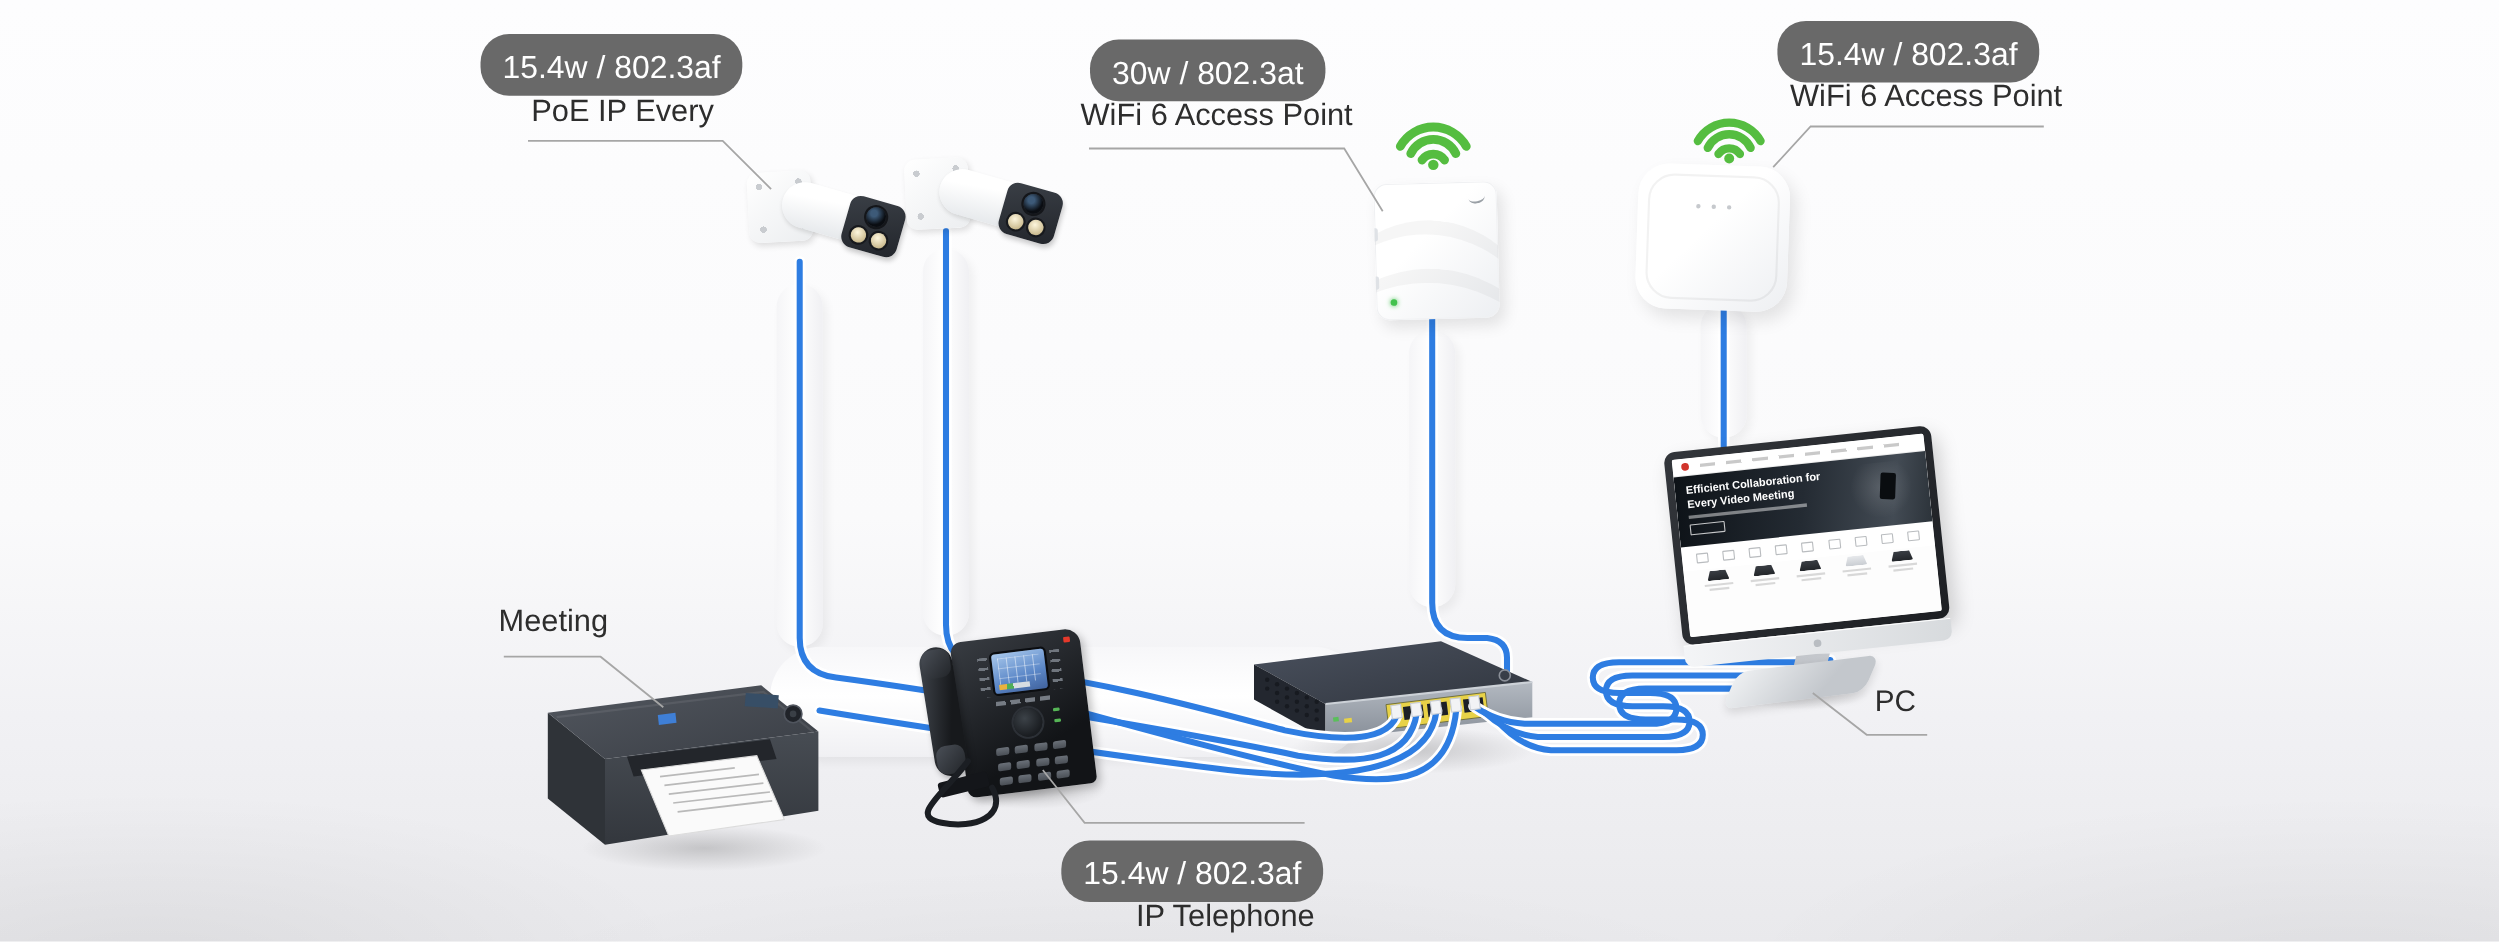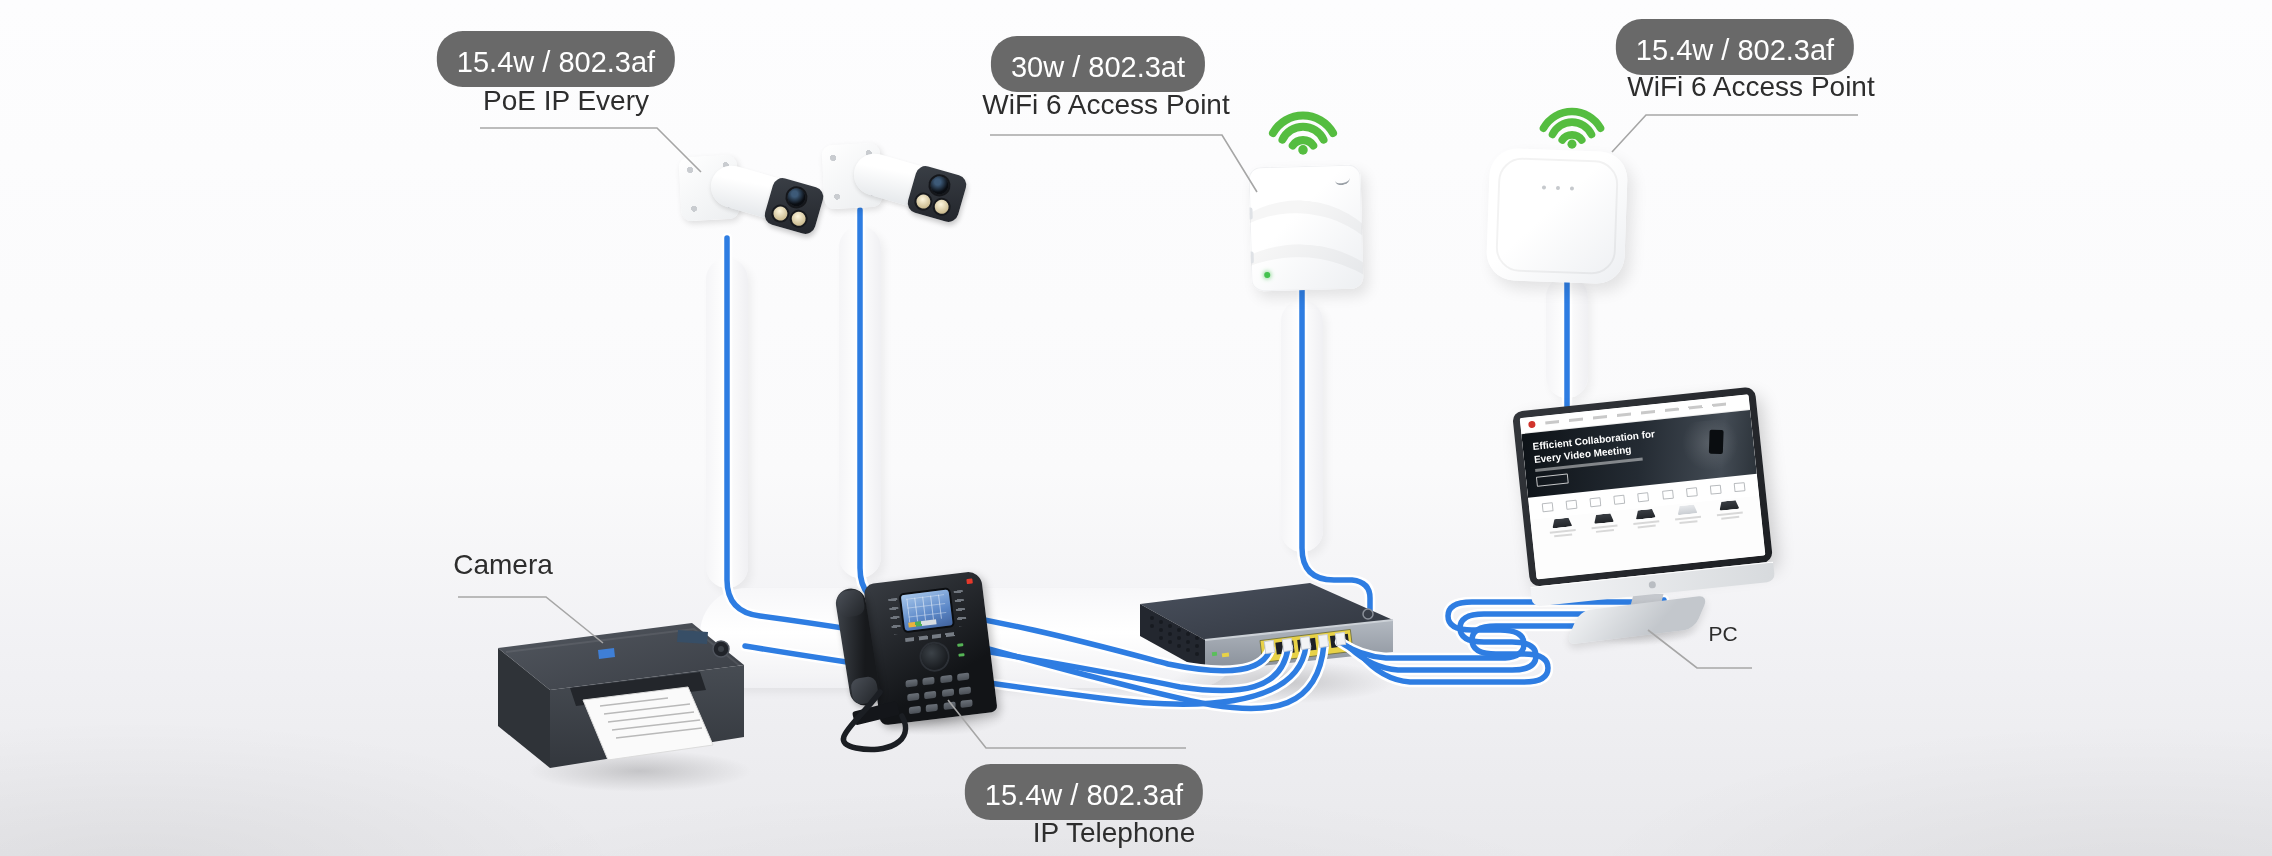--- a/index.html
+++ b/index.html
@@ -27,21 +27,21 @@
   .chan.h{background:linear-gradient(180deg,#f7f7f9,#ffffff 45%,#f0f0f3);}
 
   
   .shadow{position:absolute;border-radius:50%;
     background:radial-gradient(ellipse closest-side,rgba(0,0,0,0.17),rgba(0,0,0,0.0) 72%);}
 
   
   .badge{position:absolute;transform:translateX(-50%);background:var(--badge-bg,#696969);
     color:var(--badge-text,#fff);font-size:29px;line-height:1;padding:17px 20px 10px;border-radius:26px;white-space:nowrap;}
   .dlabel{position:absolute;transform:translateX(-50%);font-size:28px;color:var(--label,#2d2d2d);white-space:nowrap;}
-  .dlabel.small{font-size:21px;}
+  .dlabel.small{font-size:27px;}
 
   
   .wifi-icon{position:absolute;}
   .wf{fill:none;stroke:var(--wifi,#55bd40);stroke-width:11;stroke-linecap:round;}
   .wfd{fill:var(--wifi,#55bd40);}
 
   
   .camera{position:absolute;width:150px;height:120px;}
   .cam-plate{position:absolute;left:0;top:6px;width:58px;height:64px;border-radius:10px;transform:rotate(-3deg);
     background-image:radial-gradient(circle 3px at 11px 13px,#c9ccd0 98%,transparent),
@@ -451,18 +451,18 @@
 
 <div class="badge" style="left:556px;top:31px;">15.4w / 802.3af</div>
 <div class="dlabel" style="left:566px;top:85px;">PoE IP Every</div>
 
 <div class="badge" style="left:1098px;top:36px;">30w / 802.3at</div>
 <div class="dlabel" style="left:1106px;top:89px;">WiFi 6 Access Point</div>
 
 <div class="badge" style="left:1735px;top:19px;">15.4w / 802.3af</div>
 <div class="dlabel" style="left:1751px;top:71px;">WiFi 6 Access Point</div>
 
-<div class="dlabel" style="left:503px;top:549px;">Camera</div>
+<div class="dlabel" style="left:503px;top:549px;">Meeting</div>
 
 <div class="badge" style="left:1084px;top:764px;">15.4w / 802.3af</div>
 <div class="dlabel" style="left:1114px;top:817px;">IP Telephone</div>
 
 <div class="dlabel small" style="left:1723px;top:622px;">PC</div>
 
 </body></html>

